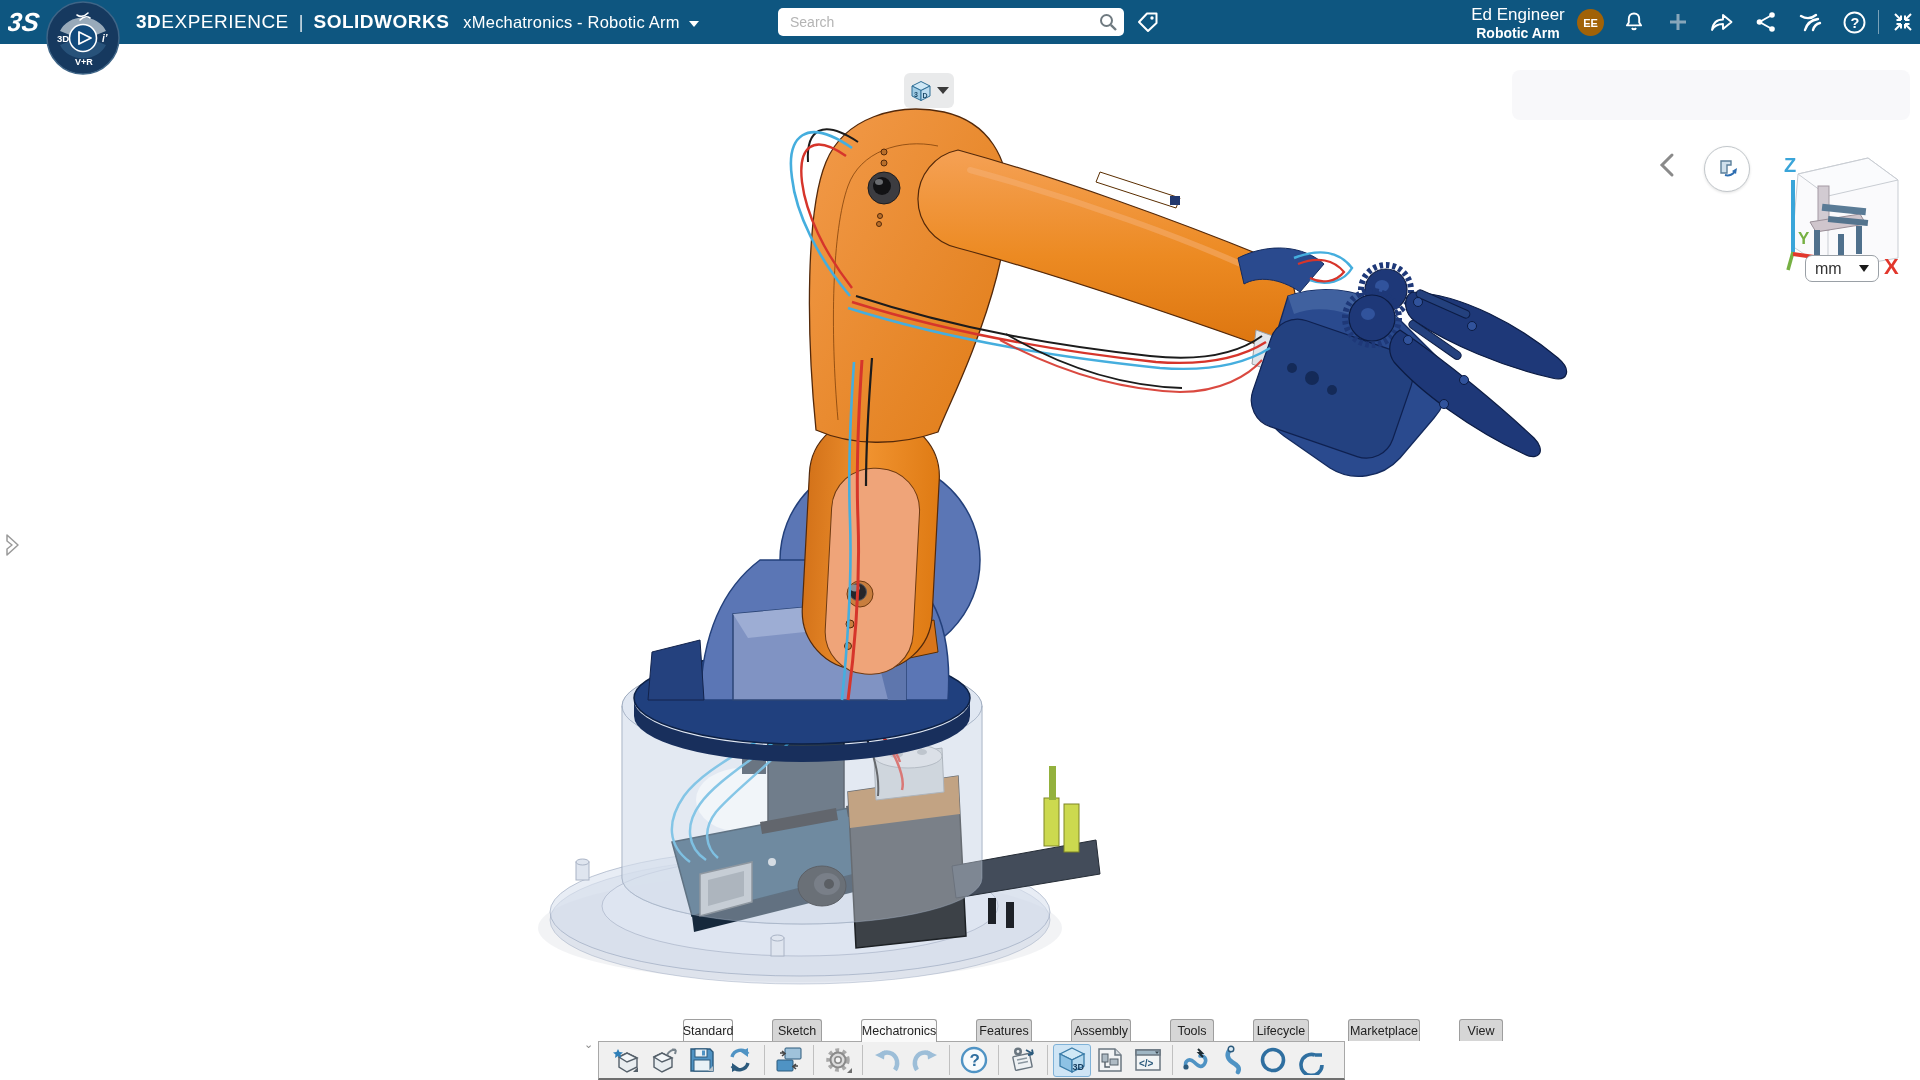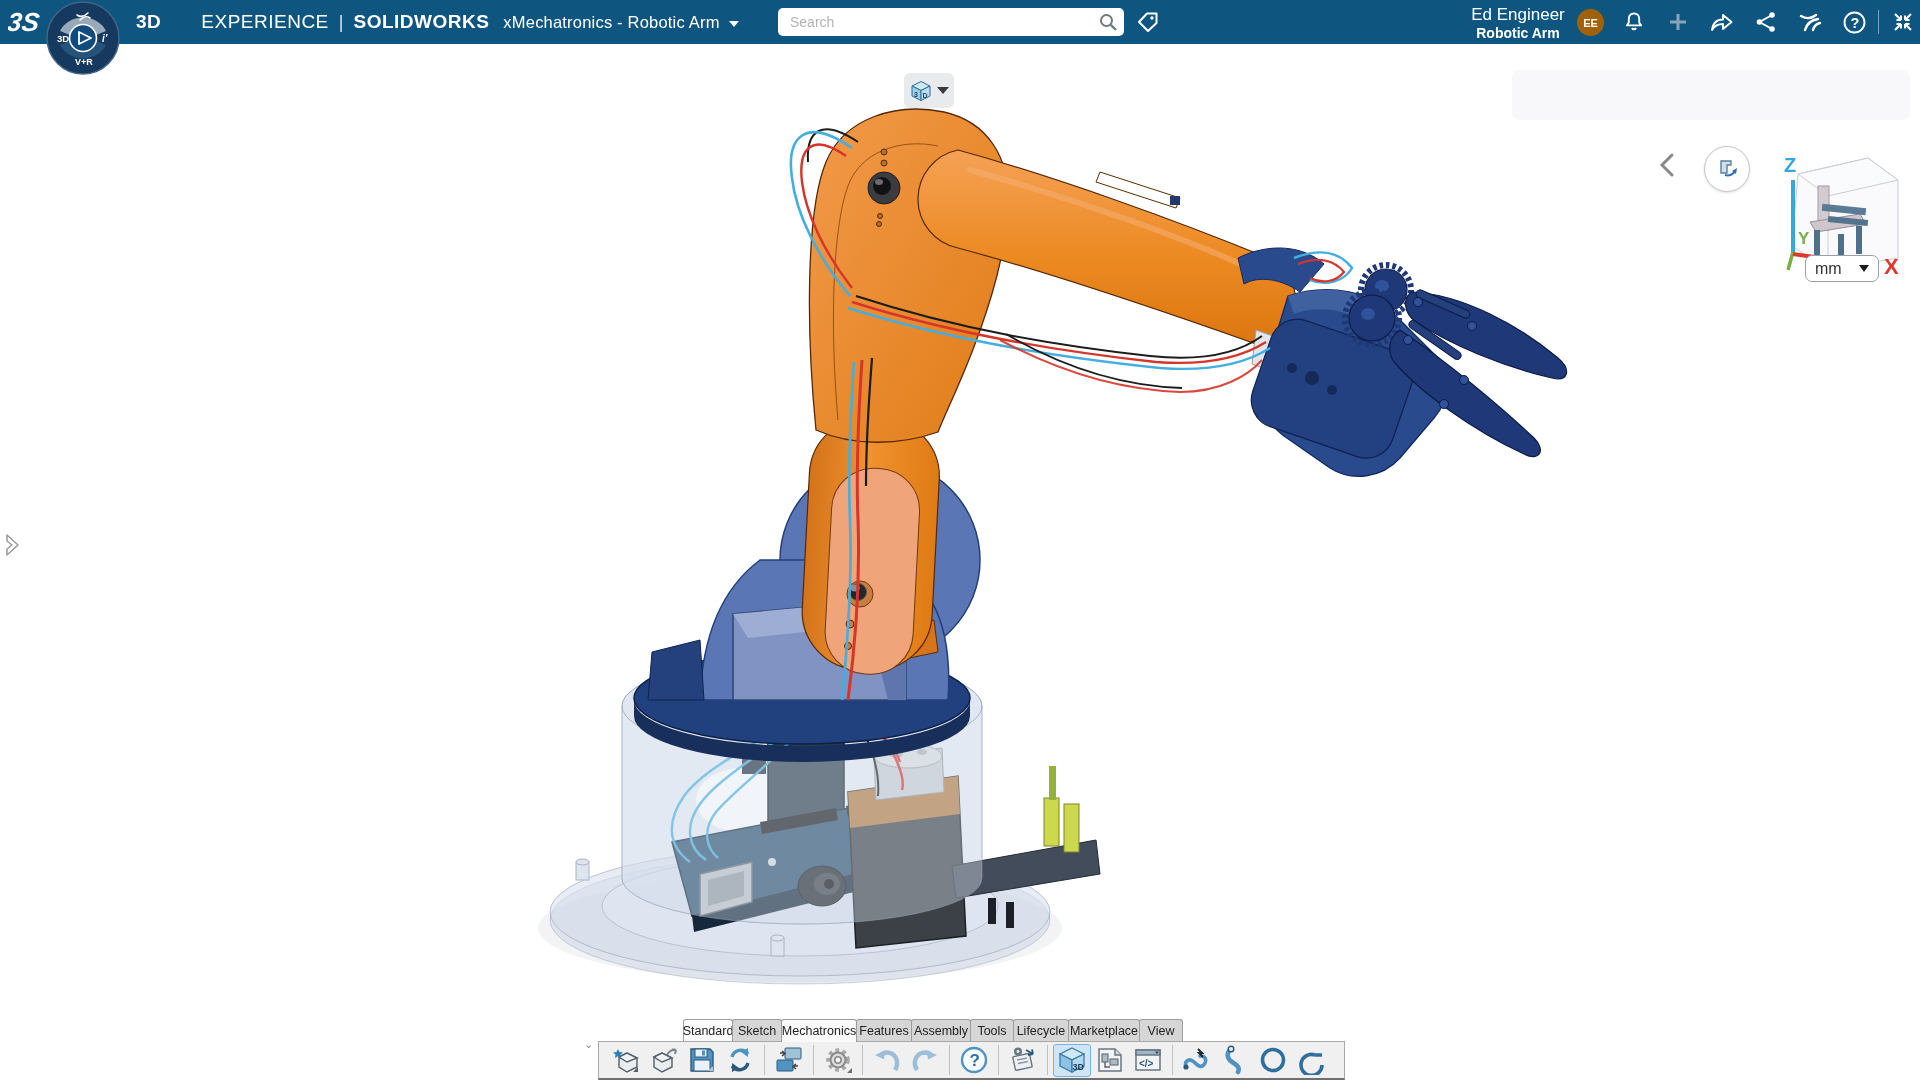--- a/index.html
+++ b/index.html
@@ -6,21 +6,21 @@
   html,body { width:1920px; height:1080px; overflow:hidden; background:#fff;
               font-family:"Liberation Sans", sans-serif; }
 
   
   .topbar { position:absolute; left:0; top:0; width:1920px; height:44px;
             background:#0e5680; color:#fff; z-index:50; }
   .logo3ds { position:absolute; left:8px; top:4px; width:38px; height:36px; }
   .compass { position:absolute; left:46px; top:1px; width:74px; height:74px; z-index:60; cursor:pointer; }
   .brandline { position:absolute; left:136px; top:0; height:44px; display:flex; align-items:center; }
   .brand-3d { font-size:19px; font-weight:bold; letter-spacing:.5px; }
-  .brand-exp { font-size:19px; font-weight:300; letter-spacing:.5px;margin-left:40px; }
+  .brand-exp { font-size:19px; font-weight:300; letter-spacing:.5px; }
   .brand-sep { font-size:18px; font-weight:200; margin:0 10px; opacity:.85; }
   .brand-sw { font-size:19px; font-weight:bold; letter-spacing:.5px; }
   .doc-title { font-size:16.5px; margin-left:14px; letter-spacing:.2px; }
   .title-caret { width:0; height:0; border-left:5px solid transparent; border-right:5px solid transparent;
                  border-top:6px solid #fff; margin-left:9px; margin-top:3px; cursor:pointer; }
   .searchwrap { position:absolute; left:778px; top:8px; width:346px; height:28px; }
   .searchwrap input { width:100%; height:100%; border:none; border-radius:5px; padding:0 30px 0 12px;
                       font-size:14px; color:#ef4444; outline:none; background:#fff;
                       font-family:"Liberation Sans", sans-serif; }
   .searchwrap input::placeholder { color:#b4b4b4; }
@@ -52,21 +52,21 @@
                 display:flex; align-items:center; justify-content:center; cursor:pointer; }
   .viewcube { position:absolute; left:1770px; top:74px; width:140px; height:160px; cursor:pointer; }
   .units { position:absolute; left:1805px; top:211px; width:74px; height:27px; background:#fff;
            border:1px solid #9aa0a6; border-radius:7px; display:flex; align-items:center;
            justify-content:space-between; padding:0 9px; cursor:pointer; }
   .units-val { font-size:16px; color:#333; }
   .units-caret { width:0; height:0; border-left:5.5px solid transparent; border-right:5.5px solid transparent;
                  border-top:7px solid #1a1a1a; }
 
   
-  .tabsrow { position:absolute; left:683px; top:1019px; height:22px; display:flex; z-index:40; }
+  .tabsrow { position:absolute; left:683px; top:1019px; height:22px; display:flex; z-index:40;gap:40px; }
   .tab { height:22px; display:flex; align-items:center; justify-content:center; font-size:12.5px; color:#222;
          background:#d6d6d6; border:1px solid #9e9e9e; border-bottom:none; border-radius:3px 3px 0 0;
          margin-right:-1px; cursor:pointer; white-space:nowrap; }
   .tab.light { background:#fbfbfb; }
   .tab.active { background:#fafafa; height:23px; z-index:2; }
   .mini-caret { position:absolute; left:584px; top:1038px; color:#8a8a8a; font-size:11px; z-index:41; cursor:pointer; }
   .toolbar { position:absolute; left:598px; top:1041px; width:747px; height:39px; background:#f0f0f0;
              border:1px solid #a8a8a8; border-bottom:2px solid #6f6f6f; display:flex; align-items:center;
              padding:0 8px; z-index:39; }
   .tbtn { width:38px; height:33px; display:flex; align-items:center; justify-content:center;

